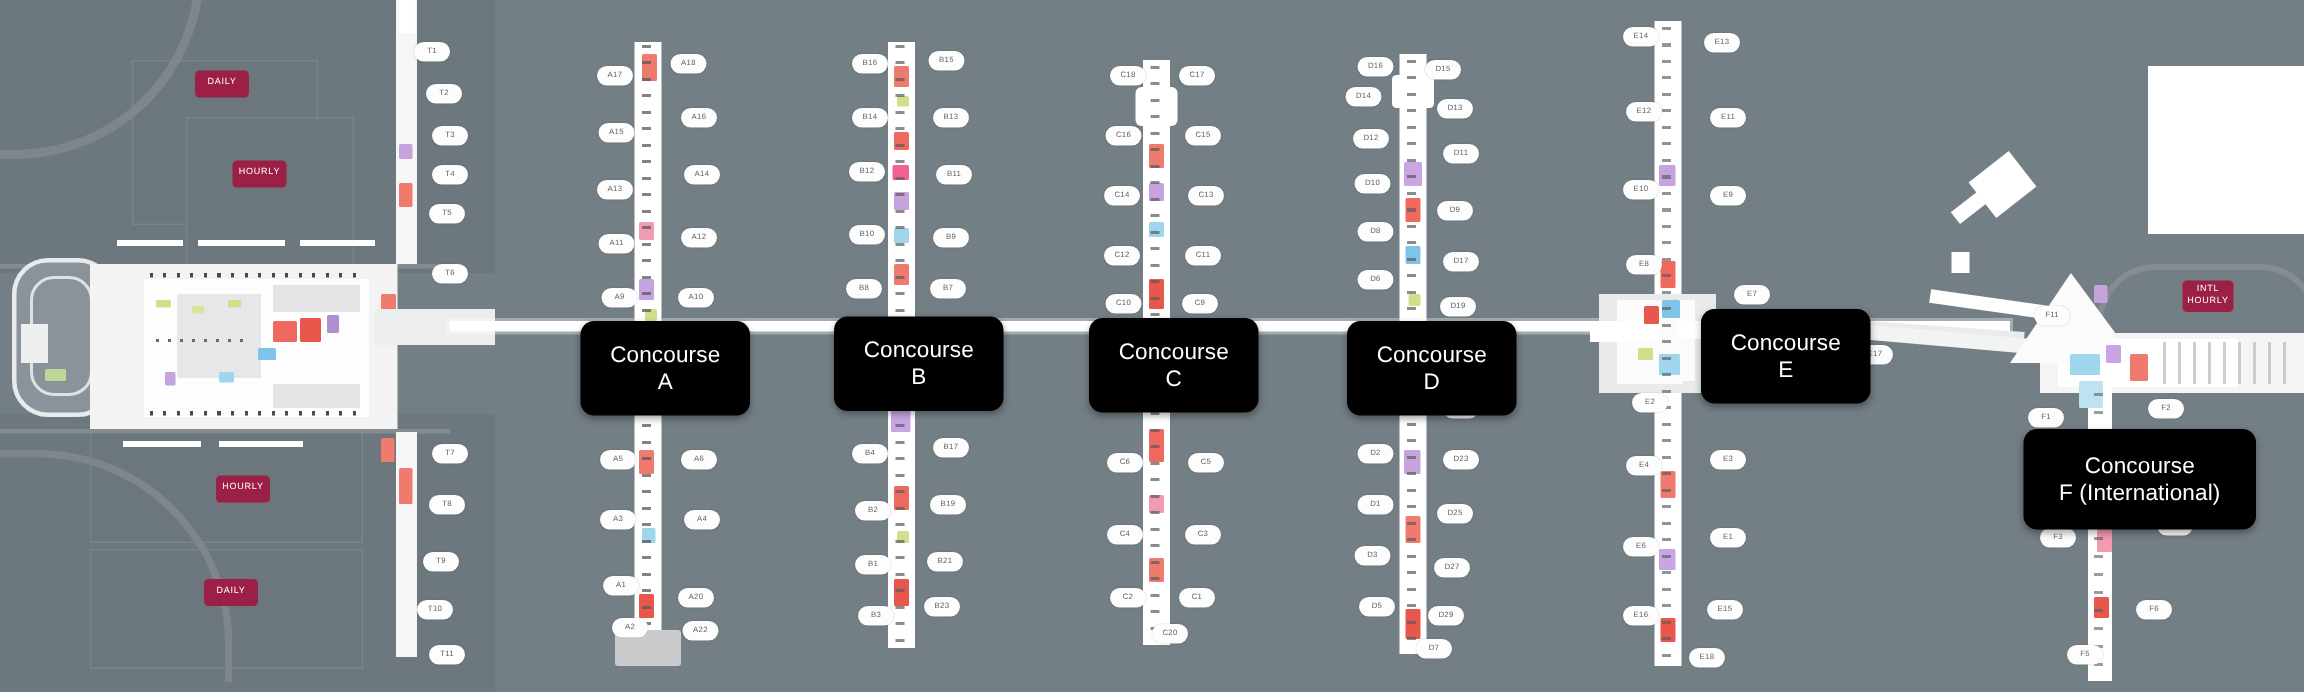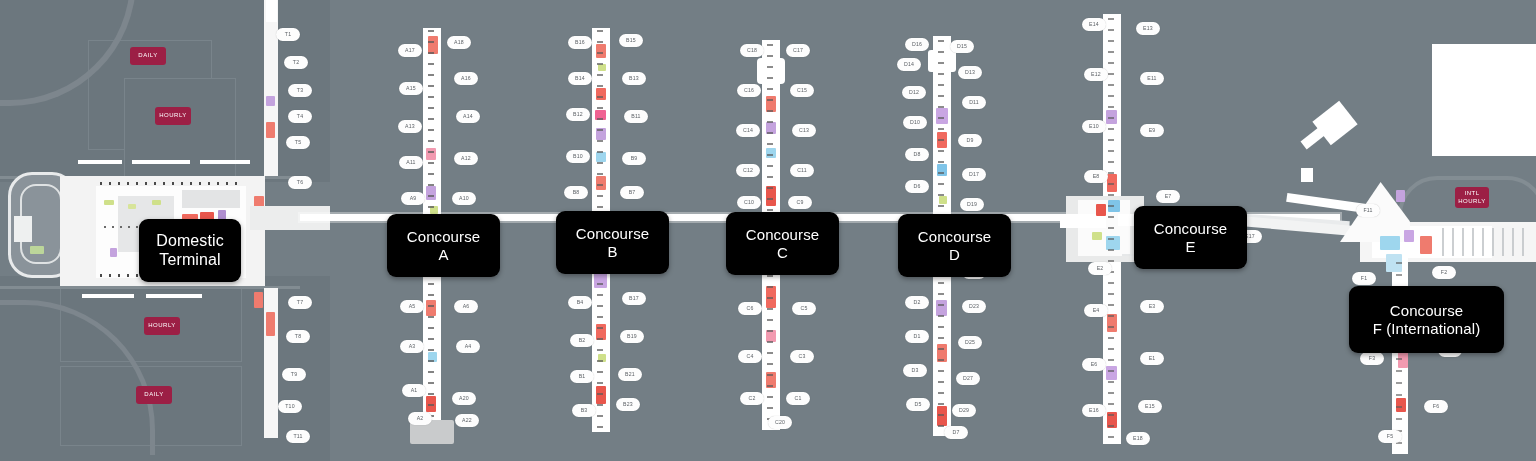--- a/index.html
+++ b/index.html
@@ -327,22 +327,20 @@
   <div class="pill" style="left:1438px;top:344px;">F4</div>
   <div class="pill" style="left:1424px;top:400px;">F6</div>
 
   <div class="pbadge" style="left:130px;top:47px;width:36px;height:18px;">DAILY</div>
   <div class="pbadge" style="left:155px;top:107px;width:36px;height:18px;">HOURLY</div>
   <div class="pbadge" style="left:144px;top:317px;width:36px;height:18px;">HOURLY</div>
   <div class="pbadge" style="left:136px;top:386px;width:36px;height:18px;">DAILY</div>
   <div class="pbadge" style="left:1455px;top:187px;width:34px;height:21px;">INTL
 HOURLY</div>
 
-  <div class="chip big" style="left:139px;top:219px;width:82px;height:51px;">Domestic
-Terminal</div>
   <div class="chip" style="left:387px;top:214px;width:93px;height:51px;">Concourse
 A</div>
   <div class="chip" style="left:556px;top:211px;width:93px;height:51px;">Concourse
 B</div>
   <div class="chip" style="left:726px;top:212px;width:93px;height:51px;">Concourse
 C</div>
   <div class="chip" style="left:898px;top:214px;width:93px;height:51px;">Concourse
 D</div>
   <div class="chip" style="left:1134px;top:206px;width:93px;height:51px;">Concourse
 E</div>

